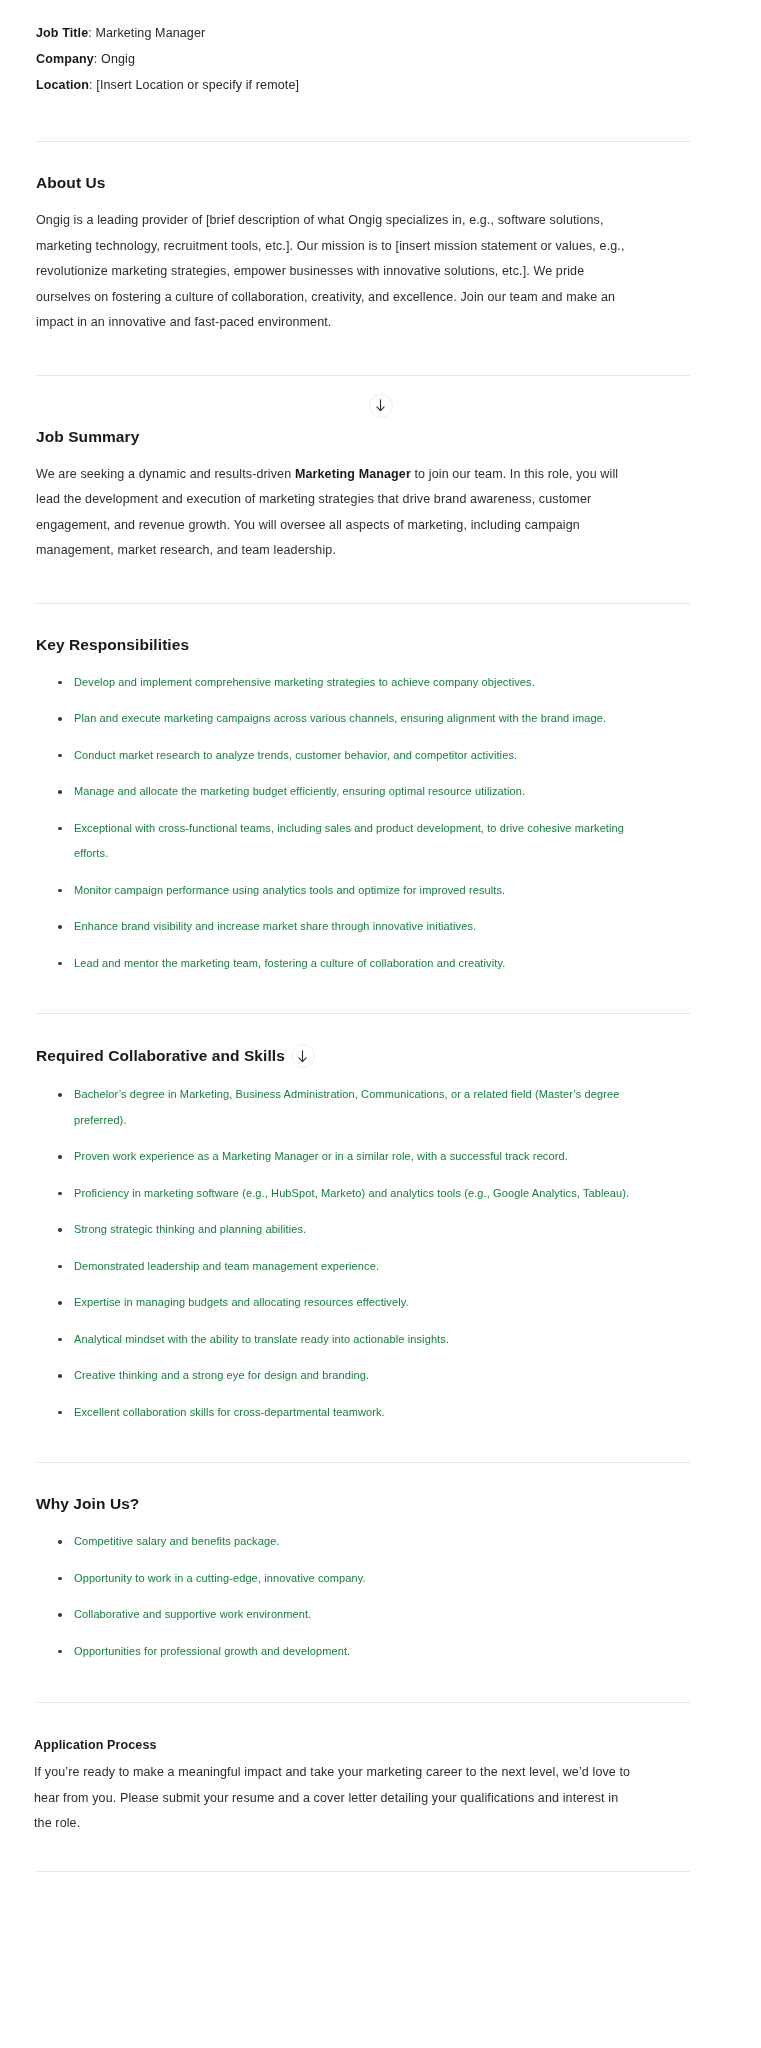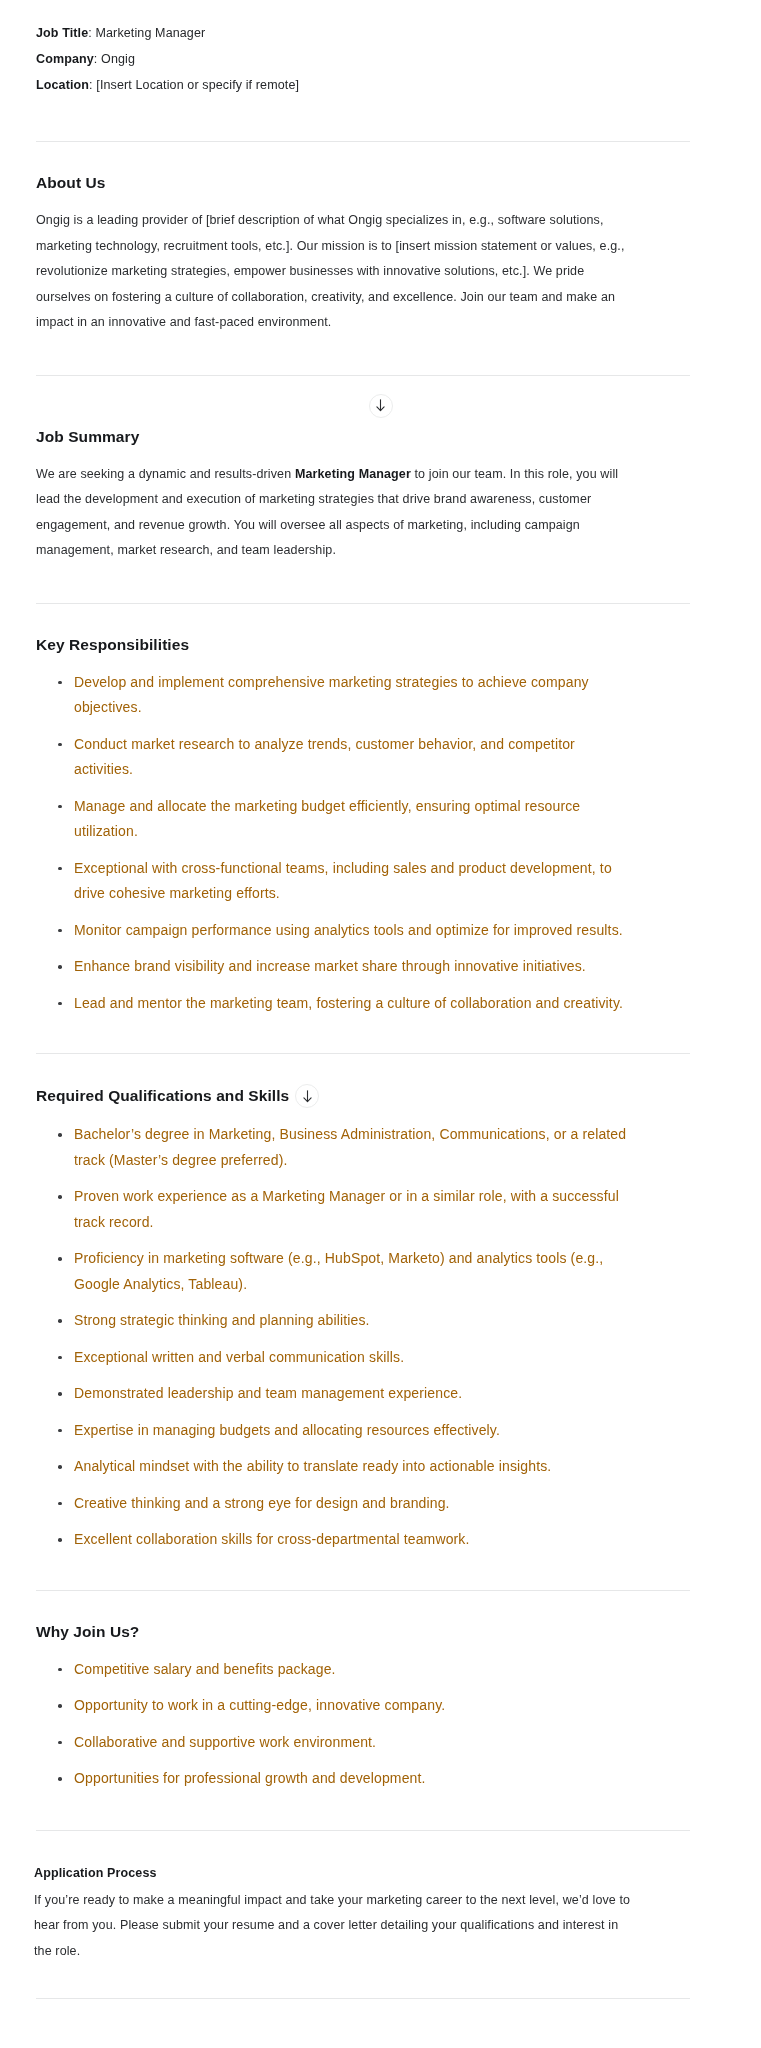--- a/index.html
+++ b/index.html
@@ -69,23 +69,23 @@
     margin: 0;
     letter-spacing: 0.01em;
   }
   p.body-text strong { font-weight: 700; color:#17191c; }
   ul.bullets {
     margin: 0;
     padding-left: 22px;
     list-style: none;
   }
   ul.bullets li {
-    font-size: 14px;
+    font-size: 11px;
     line-height: 25.5px;
-    color: #a16207;
+    color: #15803d;
     margin: 0 0 11px 0;
     position: relative;
     padding-left: 16px;
     letter-spacing: 0.01em;
   }
   ul.bullets li:last-child { margin-bottom: 0; }
   ul.bullets li::before {
     content: "";
     position: absolute;
     left: 0;
@@ -174,50 +174,50 @@
 
   <div style="height:39px"></div>
   <div class="div-wrap">
       <div class="divider"></div>
     </div>
 
   <div class="content section">
     <h2 class="sec-title">Key Responsibilities</h2>
     <ul class="bullets">
       <li>Develop and implement comprehensive marketing strategies to achieve company objectives.</li>
+      <li>Plan and execute marketing campaigns across various channels, ensuring alignment with the brand image.</li>
       <li>Conduct market research to analyze trends, customer behavior, and competitor activities.</li>
       <li>Manage and allocate the marketing budget efficiently, ensuring optimal resource utilization.</li>
       <li>Exceptional with cross-functional teams, including sales and product development, to drive cohesive marketing efforts.</li>
       <li>Monitor campaign performance using analytics tools and optimize for improved results.</li>
       <li>Enhance brand visibility and increase market share through innovative initiatives.</li>
       <li>Lead and mentor the marketing team, fostering a culture of collaboration and creativity.</li>
     </ul>
   </div>
 
   <div style="height:37px"></div>
   <div class="div-wrap">
       <div class="divider"></div>
     </div>
 
   <div class="content section">
     <h2 class="sec-title">
-      <span>Required Qualifications and Skills</span>
+      <span>Required Collaborative and Skills</span>
       <span class="arrow-badge">
         <svg width="11" height="13" viewBox="0 0 11 13" fill="none" aria-hidden="true">
           <path d="M5.5 0.8 V11.3" stroke="#2b2d30" stroke-width="1.1" stroke-linecap="round"></path>
           <path d="M1.9 7.9 L5.5 11.6 L9.1 7.9" stroke="#2b2d30" stroke-width="1.1" stroke-linecap="round" stroke-linejoin="round" fill="none"></path>
         </svg>
       </span>
     </h2>
     <ul class="bullets">
-      <li>Bachelor’s degree in Marketing, Business Administration, Communications, or a related track (Master’s degree preferred).</li>
+      <li>Bachelor’s degree in Marketing, Business Administration, Communications, or a related field (Master’s degree preferred).</li>
       <li>Proven work experience as a Marketing Manager or in a similar role, with a successful track record.</li>
       <li>Proficiency in marketing software (e.g., HubSpot, Marketo) and analytics tools (e.g., Google Analytics, Tableau).</li>
       <li>Strong strategic thinking and planning abilities.</li>
-      <li>Exceptional written and verbal communication skills.</li>
       <li>Demonstrated leadership and team management experience.</li>
       <li>Expertise in managing budgets and allocating resources effectively.</li>
       <li>Analytical mindset with the ability to translate ready into actionable insights.</li>
       <li>Creative thinking and a strong eye for design and branding.</li>
       <li>Excellent collaboration skills for cross-departmental teamwork.</li>
     </ul>
   </div>
 
   <div style="height:37px"></div>
   <div class="div-wrap">

